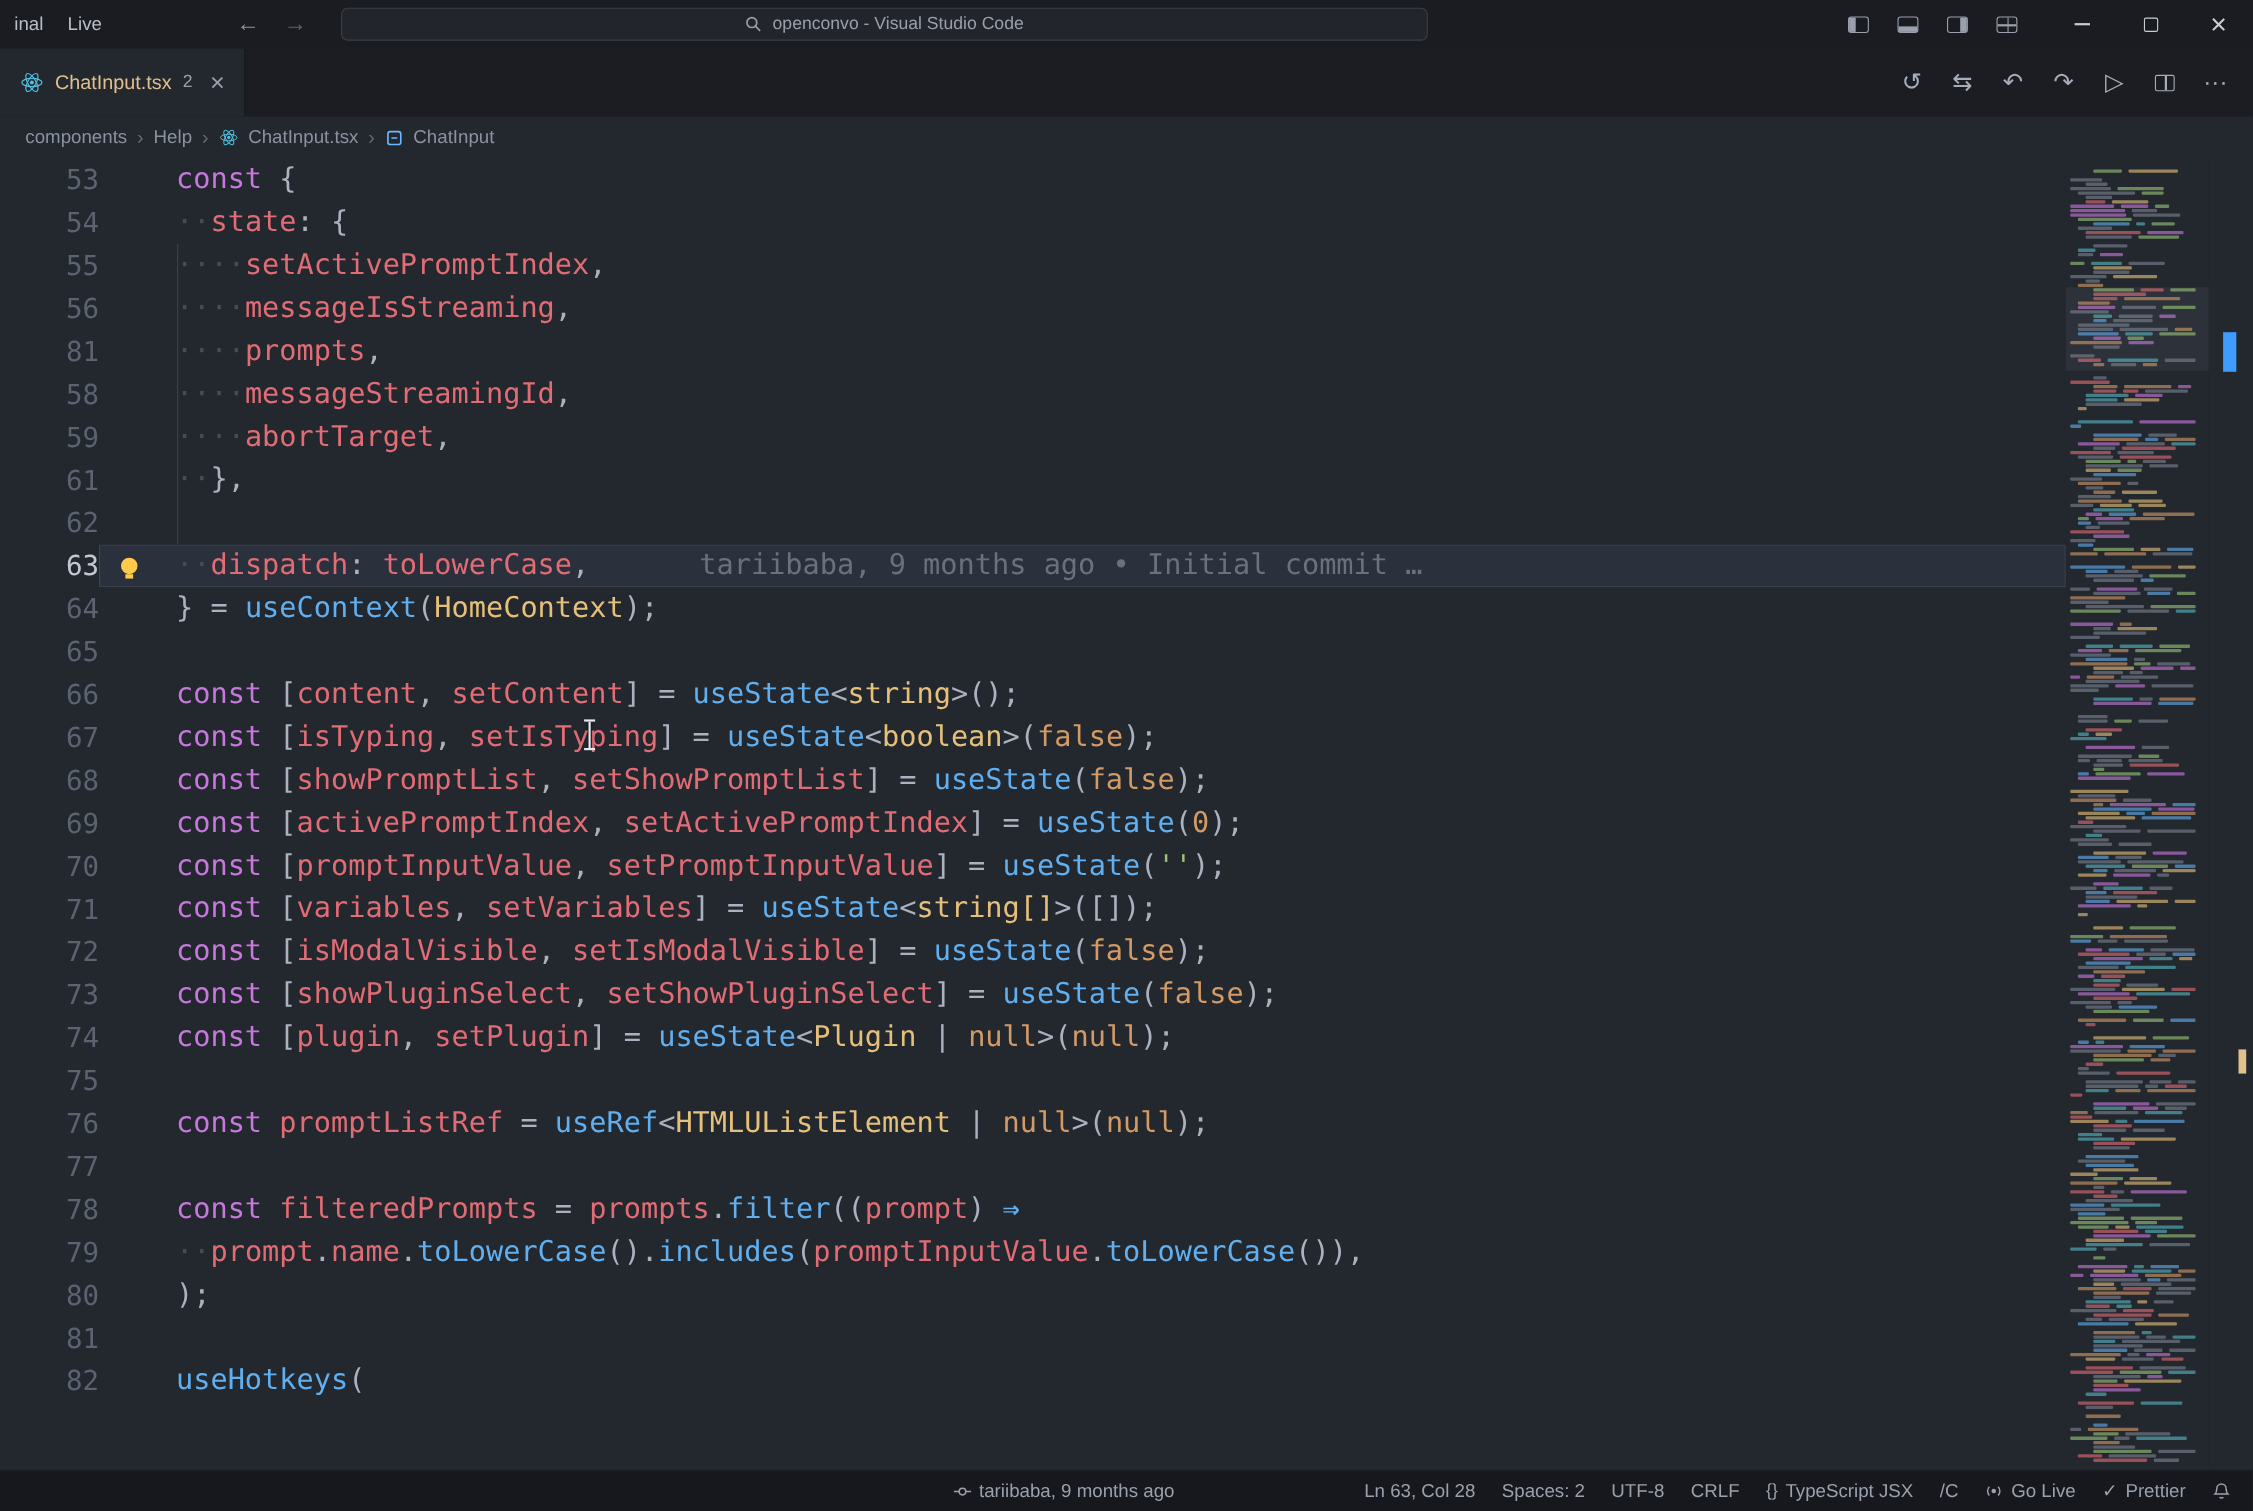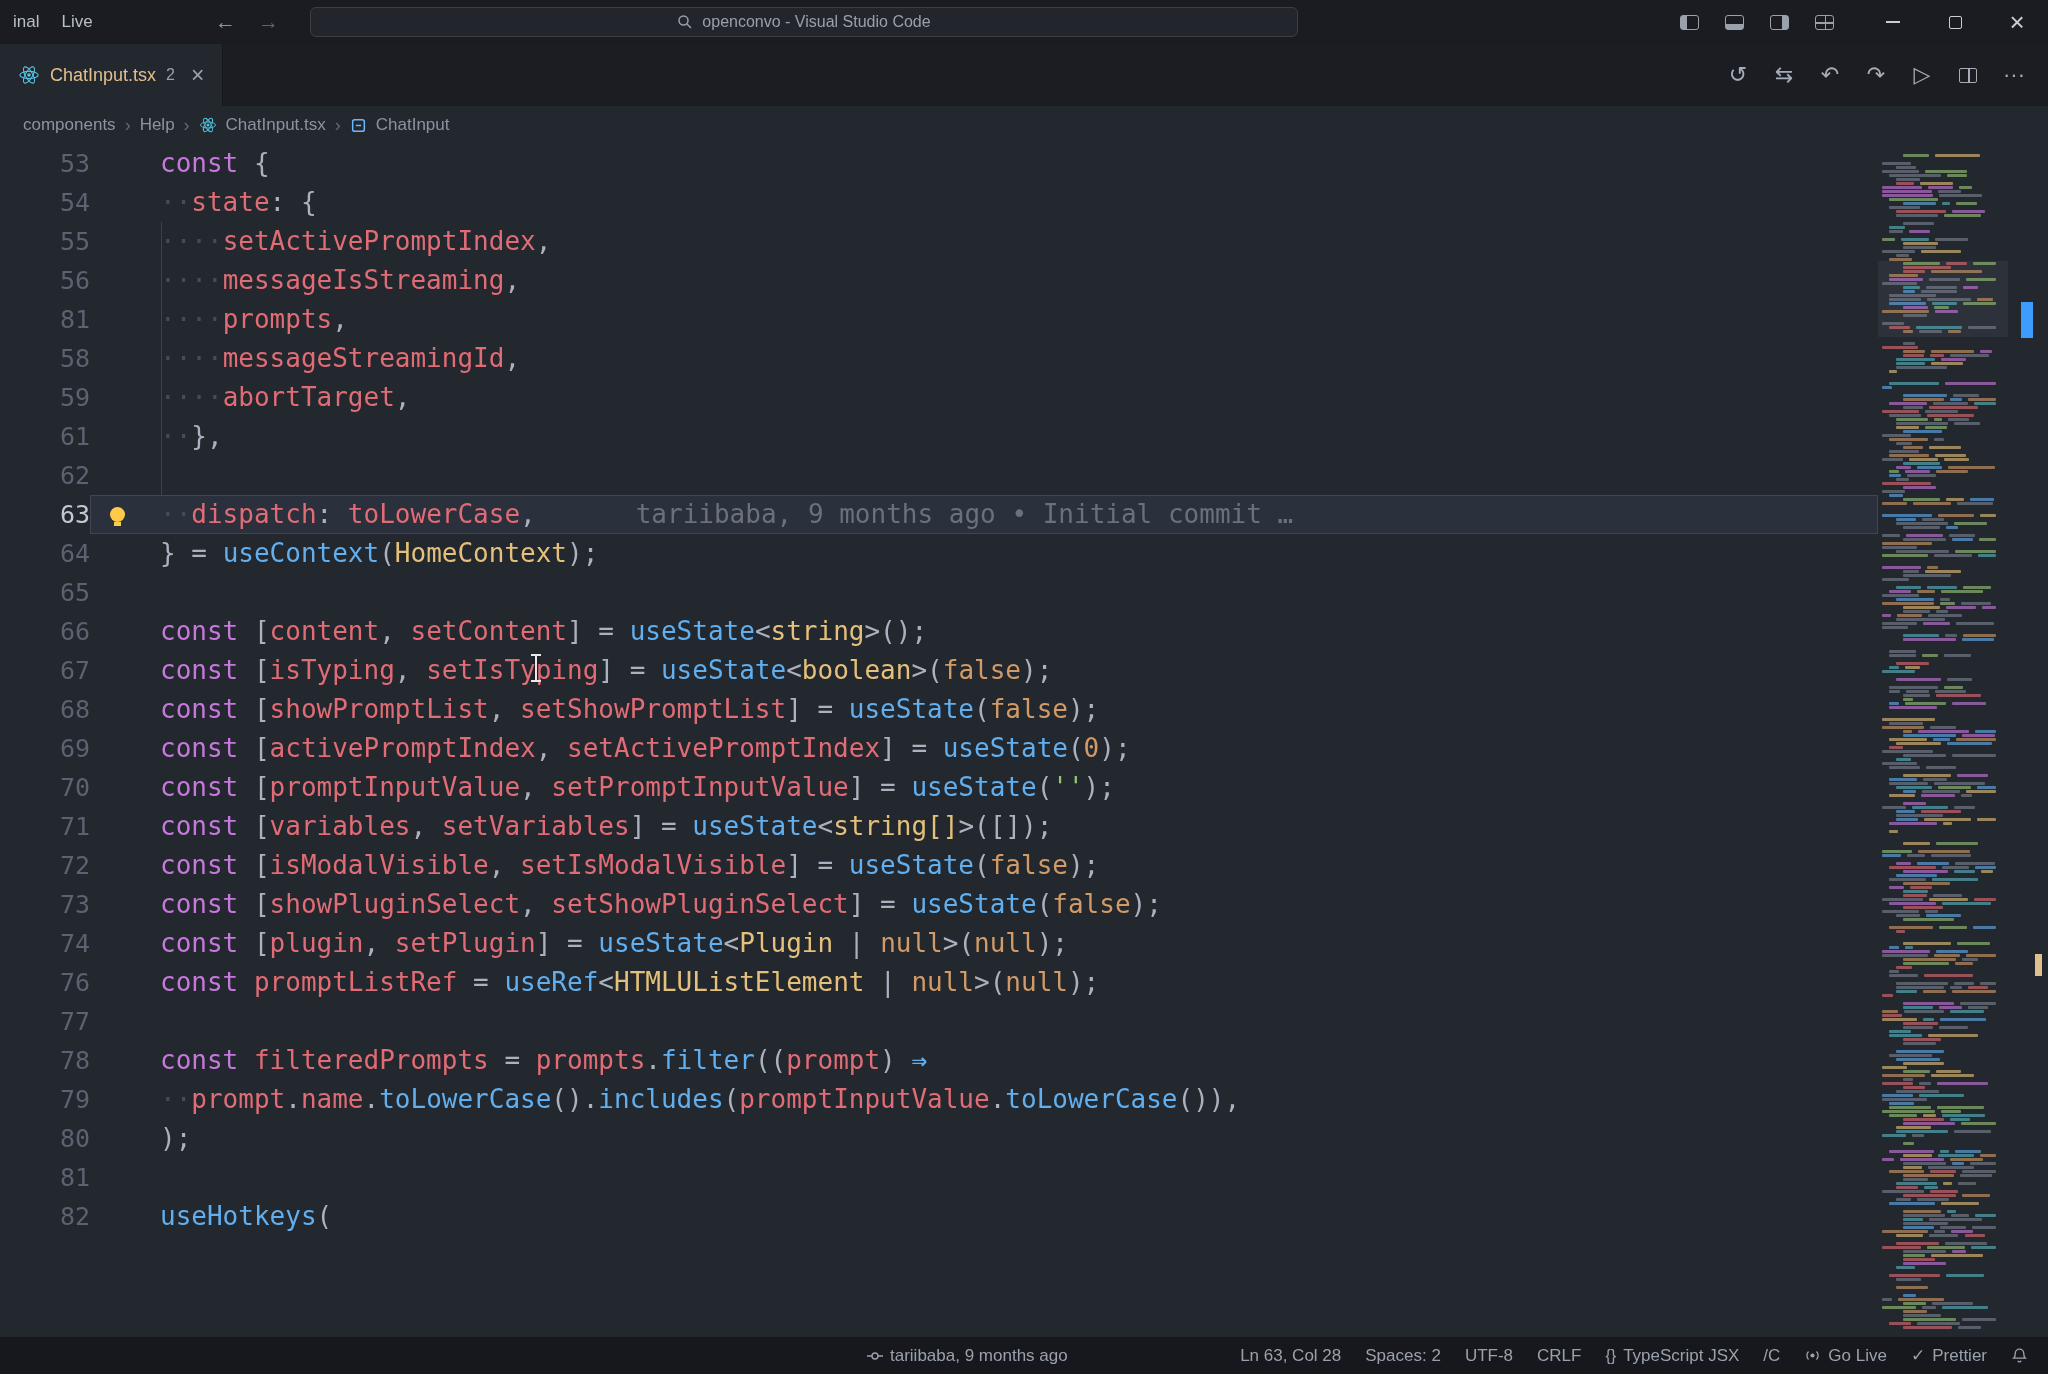--- a/index.html
+++ b/index.html
@@ -206,20 +206,21 @@
       <div class="code-line"><span class="ln">65</span><span class="line-body"><span class="code"></span></span></div>
       <div class="code-line"><span class="ln">66</span><span class="line-body"><span class="code"><span class="tk-kw">const</span><span class="tk-pun"> [</span><span class="tk-var">content</span><span class="tk-pun">, </span><span class="tk-var">setContent</span><span class="tk-pun">] = </span><span class="tk-fn">useState</span><span class="tk-pun">&lt;</span><span class="tk-type">string</span><span class="tk-pun">&gt;();</span></span></span></div>
       <div class="code-line"><span class="ln">67</span><span class="line-body"><span class="code"><span class="tk-kw">const</span><span class="tk-pun"> [</span><span class="tk-var">isTyping</span><span class="tk-pun">, </span><span class="tk-var">setIsTyping</span><span class="tk-pun">] = </span><span class="tk-fn">useState</span><span class="tk-pun">&lt;</span><span class="tk-type">boolean</span><span class="tk-pun">&gt;(</span><span class="tk-num">false</span><span class="tk-pun">);</span></span></span></div>
       <div class="code-line"><span class="ln">68</span><span class="line-body"><span class="code"><span class="tk-kw">const</span><span class="tk-pun"> [</span><span class="tk-var">showPromptList</span><span class="tk-pun">, </span><span class="tk-var">setShowPromptList</span><span class="tk-pun">] = </span><span class="tk-fn">useState</span><span class="tk-pun">(</span><span class="tk-num">false</span><span class="tk-pun">);</span></span></span></div>
       <div class="code-line"><span class="ln">69</span><span class="line-body"><span class="code"><span class="tk-kw">const</span><span class="tk-pun"> [</span><span class="tk-var">activePromptIndex</span><span class="tk-pun">, </span><span class="tk-var">setActivePromptIndex</span><span class="tk-pun">] = </span><span class="tk-fn">useState</span><span class="tk-pun">(</span><span class="tk-num">0</span><span class="tk-pun">);</span></span></span></div>
       <div class="code-line"><span class="ln">70</span><span class="line-body"><span class="code"><span class="tk-kw">const</span><span class="tk-pun"> [</span><span class="tk-var">promptInputValue</span><span class="tk-pun">, </span><span class="tk-var">setPromptInputValue</span><span class="tk-pun">] = </span><span class="tk-fn">useState</span><span class="tk-pun">(</span><span class="tk-str">''</span><span class="tk-pun">);</span></span></span></div>
       <div class="code-line"><span class="ln">71</span><span class="line-body"><span class="code"><span class="tk-kw">const</span><span class="tk-pun"> [</span><span class="tk-var">variables</span><span class="tk-pun">, </span><span class="tk-var">setVariables</span><span class="tk-pun">] = </span><span class="tk-fn">useState</span><span class="tk-pun">&lt;</span><span class="tk-type">string[]</span><span class="tk-pun">&gt;([]);</span></span></span></div>
       <div class="code-line"><span class="ln">72</span><span class="line-body"><span class="code"><span class="tk-kw">const</span><span class="tk-pun"> [</span><span class="tk-var">isModalVisible</span><span class="tk-pun">, </span><span class="tk-var">setIsModalVisible</span><span class="tk-pun">] = </span><span class="tk-fn">useState</span><span class="tk-pun">(</span><span class="tk-num">false</span><span class="tk-pun">);</span></span></span></div>
       <div class="code-line"><span class="ln">73</span><span class="line-body"><span class="code"><span class="tk-kw">const</span><span class="tk-pun"> [</span><span class="tk-var">showPluginSelect</span><span class="tk-pun">, </span><span class="tk-var">setShowPluginSelect</span><span class="tk-pun">] = </span><span class="tk-fn">useState</span><span class="tk-pun">(</span><span class="tk-num">false</span><span class="tk-pun">);</span></span></span></div>
       <div class="code-line"><span class="ln">74</span><span class="line-body"><span class="code"><span class="tk-kw">const</span><span class="tk-pun"> [</span><span class="tk-var">plugin</span><span class="tk-pun">, </span><span class="tk-var">setPlugin</span><span class="tk-pun">] = </span><span class="tk-fn">useState</span><span class="tk-pun">&lt;</span><span class="tk-type">Plugin</span><span class="tk-pun"> | </span><span class="tk-num">null</span><span class="tk-pun">&gt;(</span><span class="tk-num">null</span><span class="tk-pun">);</span></span></span></div>
+      <div class="code-line"><span class="ln">75</span><span class="line-body"><span class="code"></span></span></div>
       <div class="code-line"><span class="ln">76</span><span class="line-body"><span class="code"><span class="tk-kw">const</span><span class="tk-pun"> </span><span class="tk-var">promptListRef</span><span class="tk-pun"> = </span><span class="tk-fn">useRef</span><span class="tk-pun">&lt;</span><span class="tk-type">HTMLUListElement</span><span class="tk-pun"> | </span><span class="tk-num">null</span><span class="tk-pun">&gt;(</span><span class="tk-num">null</span><span class="tk-pun">);</span></span></span></div>
       <div class="code-line"><span class="ln">77</span><span class="line-body"><span class="code"></span></span></div>
       <div class="code-line"><span class="ln">78</span><span class="line-body"><span class="code"><span class="tk-kw">const</span><span class="tk-pun"> </span><span class="tk-var">filteredPrompts</span><span class="tk-pun"> = </span><span class="tk-var">prompts</span><span class="tk-pun">.</span><span class="tk-fn">filter</span><span class="tk-pun">((</span><span class="tk-var">prompt</span><span class="tk-pun">) </span><span class="tk-arrow">⇒</span></span></span></div>
       <div class="code-line"><span class="ln">79</span><span class="line-body"><span class="code"><span class="tk-ws">··</span><span class="tk-var">prompt</span><span class="tk-pun">.</span><span class="tk-var">name</span><span class="tk-pun">.</span><span class="tk-fn">toLowerCase</span><span class="tk-pun">().</span><span class="tk-fn">includes</span><span class="tk-pun">(</span><span class="tk-var">promptInputValue</span><span class="tk-pun">.</span><span class="tk-fn">toLowerCase</span><span class="tk-pun">()),</span></span></span></div>
       <div class="code-line"><span class="ln">80</span><span class="line-body"><span class="code"><span class="tk-pun">);</span></span></span></div>
       <div class="code-line"><span class="ln">81</span><span class="line-body"><span class="code"></span></span></div>
       <div class="code-line"><span class="ln">82</span><span class="line-body"><span class="code"><span class="tk-fn">useHotkeys</span><span class="tk-pun">(</span></span></span></div>
     </div>
   <div class="indent-guide"></div>
   <div class="ibeam"></div>

